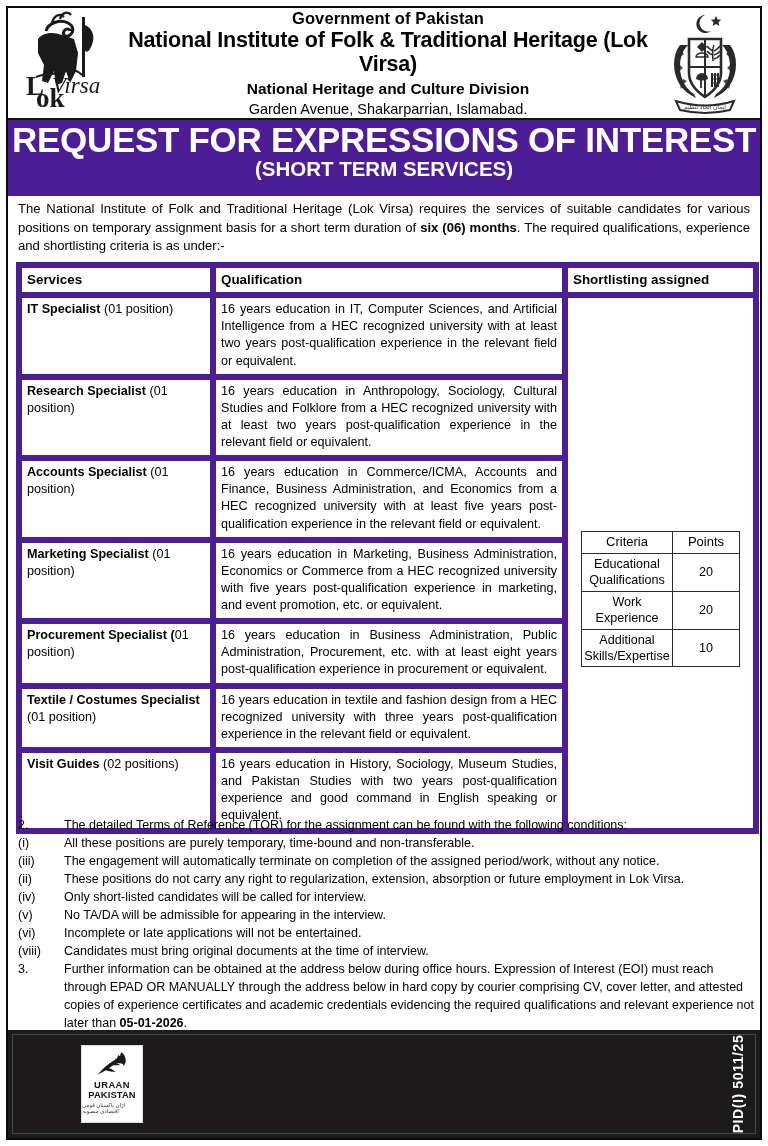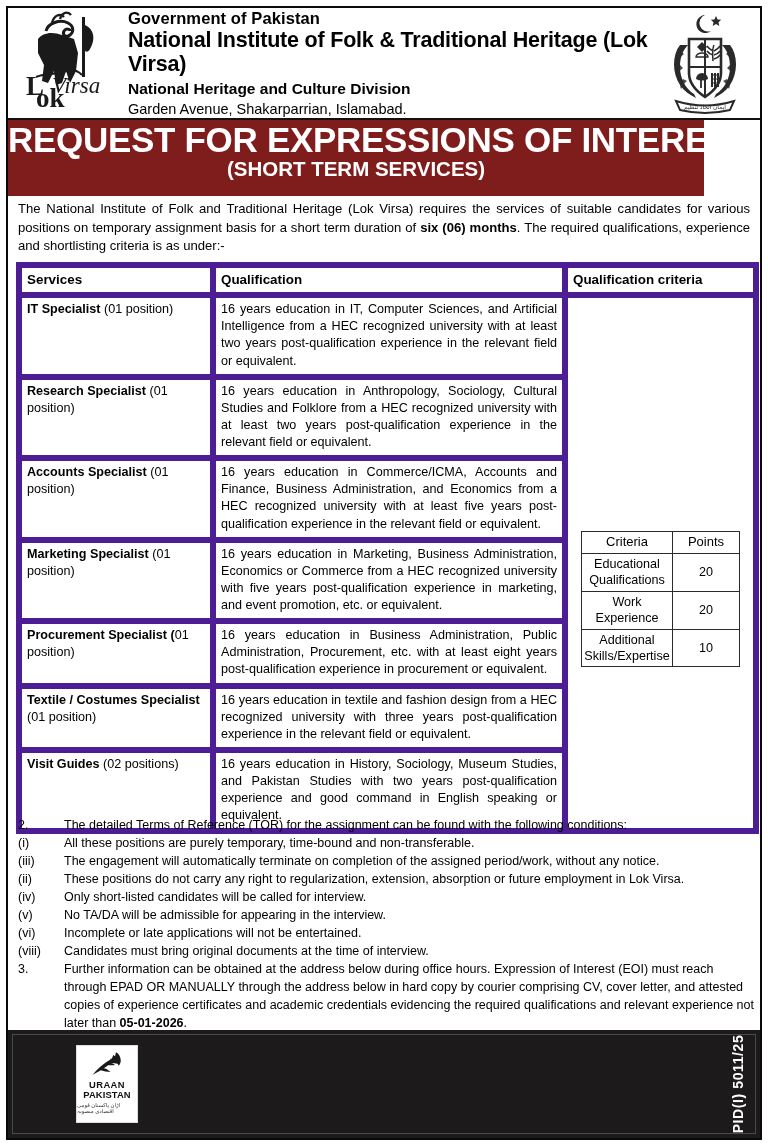--- a/index.html
+++ b/index.html
@@ -49,20 +49,21 @@
     position: relative;
   }
   .logo-right {
     width: 110px;
     height: 108px;
     flex: 0 0 110px;
     position: relative;
   }
   .header-center {
     flex: 1 1 auto;
+    text-align: center;
     line-height: 1.12;
     padding: 0 2px;
   }
   .h-gov {
     font-size: 16.5px;
     font-weight: bold;
     letter-spacing: .1px;
   }
   .h-inst {
     font-size: 21.5px;
@@ -78,23 +79,23 @@
   .h-addr {
     font-size: 14.5px;
     margin-top: 4px;
   }
 
   
   .banner {
     position: absolute;
     left: 8px;
     top: 120px;
-    width: 696px;
+    width: 752px;
     height: 76px;
-    background: #7f1d1d;
+    background: #4c1d95;
     color: #ffffff;
     text-align: center;
     box-sizing: border-box;
     padding-top: 1px;
   }
   .banner-main {
     font-size: 35px;
     font-weight: bold;
     letter-spacing: -0.3px;
     line-height: 1.08;
@@ -215,21 +216,22 @@
     height: 108px;
     background: #1c1a1a;
     color: #ffffff;
     box-sizing: border-box;
     display: flex;
     align-items: center;
   }
   .uraan-box {
     flex: 0 0 130px;
     display: flex;
-    justify-content: flex-end;
+    justify-content: center;
+    padding-left: 39px;
   }
   .uraan-logo {
     width: 62px;
     height: 78px;
     background: #ffffff;
     border: 1px solid #dddddd;
     display: flex;
     flex-direction: column;
     align-items: center;
     justify-content: flex-start;
@@ -375,21 +377,21 @@
     <table class="main">
       <colgroup>
         <col class="col-serv">
           <col class="col-qual">
           <col class="col-short">
       </colgroup>
       <thead>
         <tr>
           <th>Services</th>
           <th>Qualification</th>
-          <th>Qualification criteria</th>
+          <th>Shortlisting assigned</th>
         </tr>
       </thead>
       <tbody>
         <tr>
           <td>
             <span class="serv-name">IT Specialist</span><span> (01 position)</span>
           </td>
           <td class="qual-cell">16 years education in IT, Computer Sciences, and Artificial Intelligence from a HEC recognized university with at least two years post-qualification experience in the relevant field or equivalent.</td>
           <td class="short-cell" rowspan="7">
             <div class="crit-holder">

